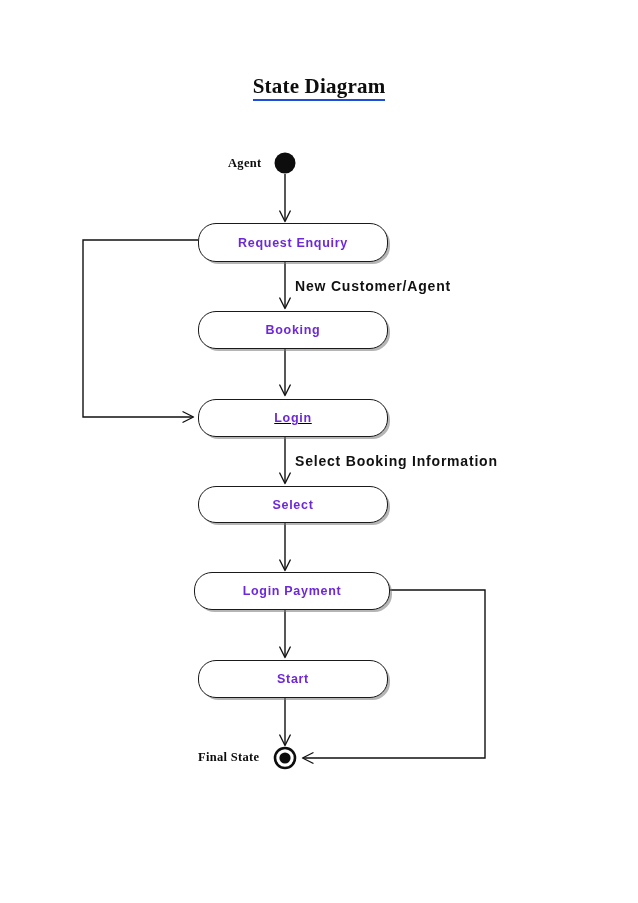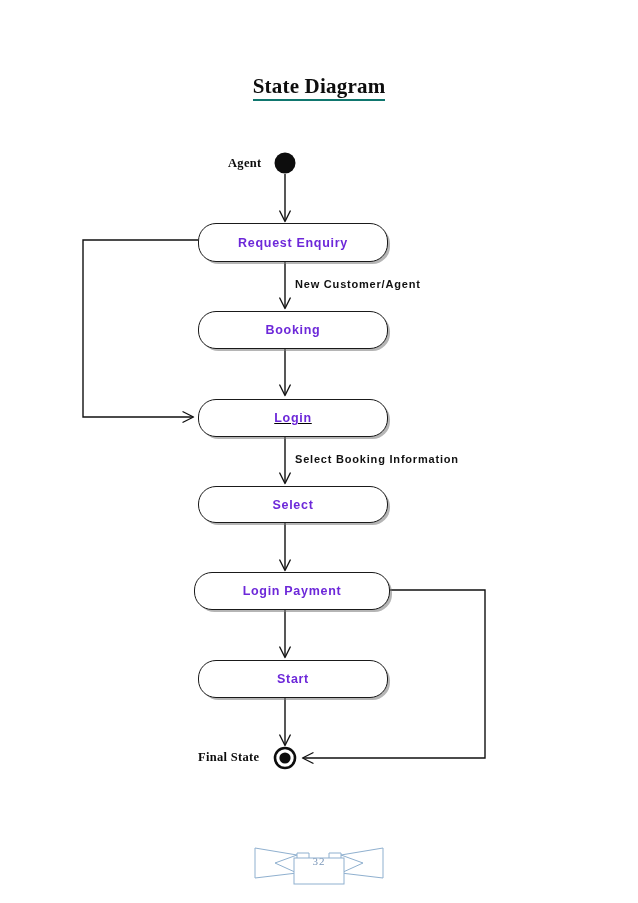--- a/index.html
+++ b/index.html
@@ -32,21 +32,21 @@
     top: 74px;
     width: 638px;
     text-align: center;
     font-family: "Liberation Serif", "DejaVu Serif", serif;
     font-weight: bold;
     font-size: 21px;
     color: #0d0d0d;
     letter-spacing: 0.2px;
   }
   .doc-title span {
-    border-bottom: 2px solid #0f766e;
+    border-bottom: 2px solid #1d4ed8;
     padding-bottom: 1px;
   }
 
   
   #diagram-canvas {
     position: absolute;
     left: 0;
     top: 0;
     width: 638px;
     height: 903px;
@@ -82,21 +82,21 @@
     color: #0d0d0d;
     white-space: nowrap;
     letter-spacing: 0.3px;
   }
 
   
   .edge-label {
     position: absolute;
     font-family: "Liberation Sans", sans-serif;
     font-weight: bold;
-    font-size: 11px;
+    font-size: 14px;
     color: #111111;
     white-space: nowrap;
     letter-spacing: 0.8px;
   }
 
   
   #page-ribbon {
     position: absolute;
     left: 253px;
     top: 836px;
@@ -180,29 +180,14 @@
   </div>
 
   <div class="state-box" style="left:198px; top:660px; width:190px; height:38px;">
     <span class="state-label">Start</span>
   </div>
 
   <div class="edge-label" style="left:295px; top:278px;">New Customer/Agent</div>
 
   <div class="edge-label" style="left:295px; top:453px;">Select Booking Information</div>
 
-  <div id="page-ribbon">
-    <svg viewBox="0 0 132 54" width="132" height="54">
-
-      <path d="M 2 12 L 44 19 L 22 27 L 44 37 L 2 42 Z" fill="#ffffff" stroke="#8fb0cf" stroke-width="1"></path>
-
-      <path d="M 130 12 L 88 19 L 110 27 L 88 37 L 130 42 Z" fill="#ffffff" stroke="#8fb0cf" stroke-width="1"></path>
-
-      <path d="M 44 17 L 56 17 L 56 26 L 44 26 Z" fill="#ffffff" stroke="#8fb0cf" stroke-width="1"></path>
-
-      <path d="M 88 17 L 76 17 L 76 26 L 88 26 Z" fill="#ffffff" stroke="#8fb0cf" stroke-width="1"></path>
-
-      <rect x="41" y="22" width="50" height="26" rx="0" fill="#ffffff" stroke="#8fb0cf" stroke-width="1"></rect>
-    </svg>
-    <div class="ribbon-number">32</div>
-  </div>
 
 </div>
 
 </body></html>

